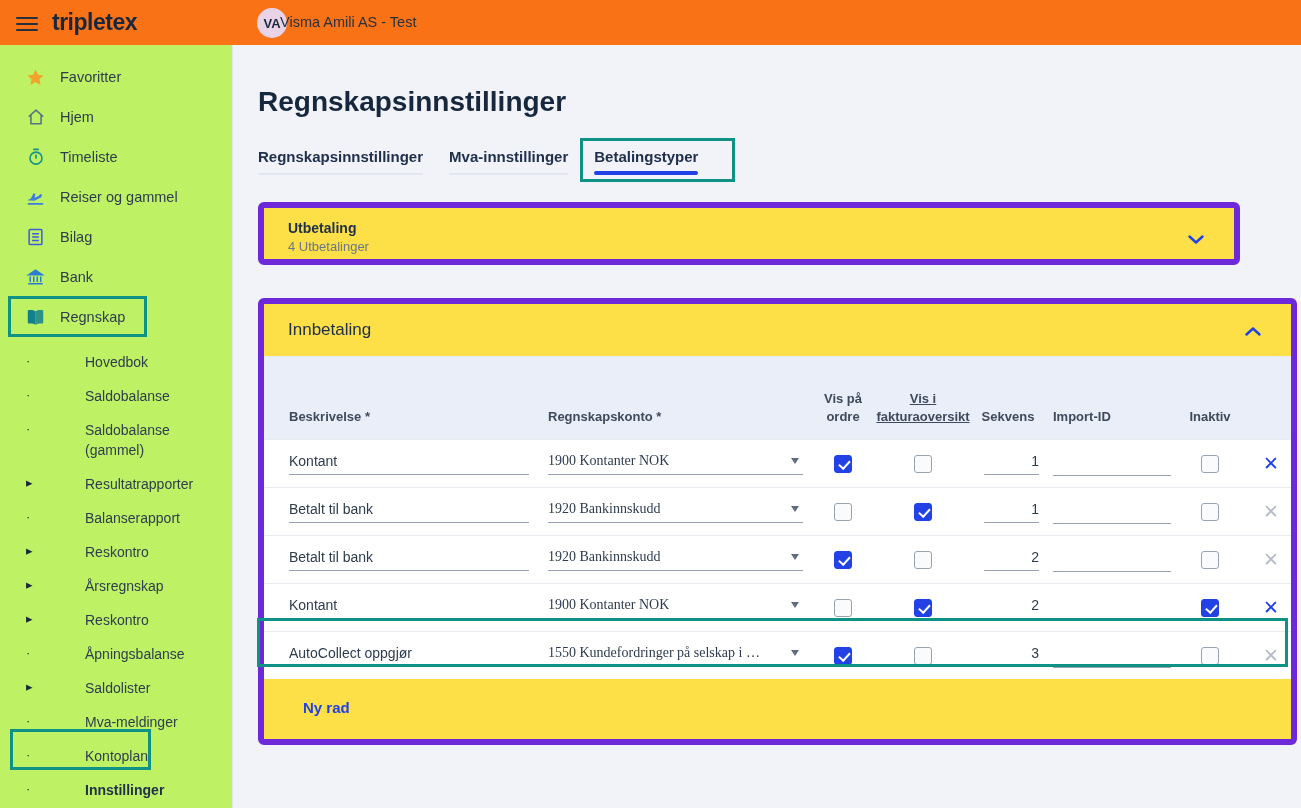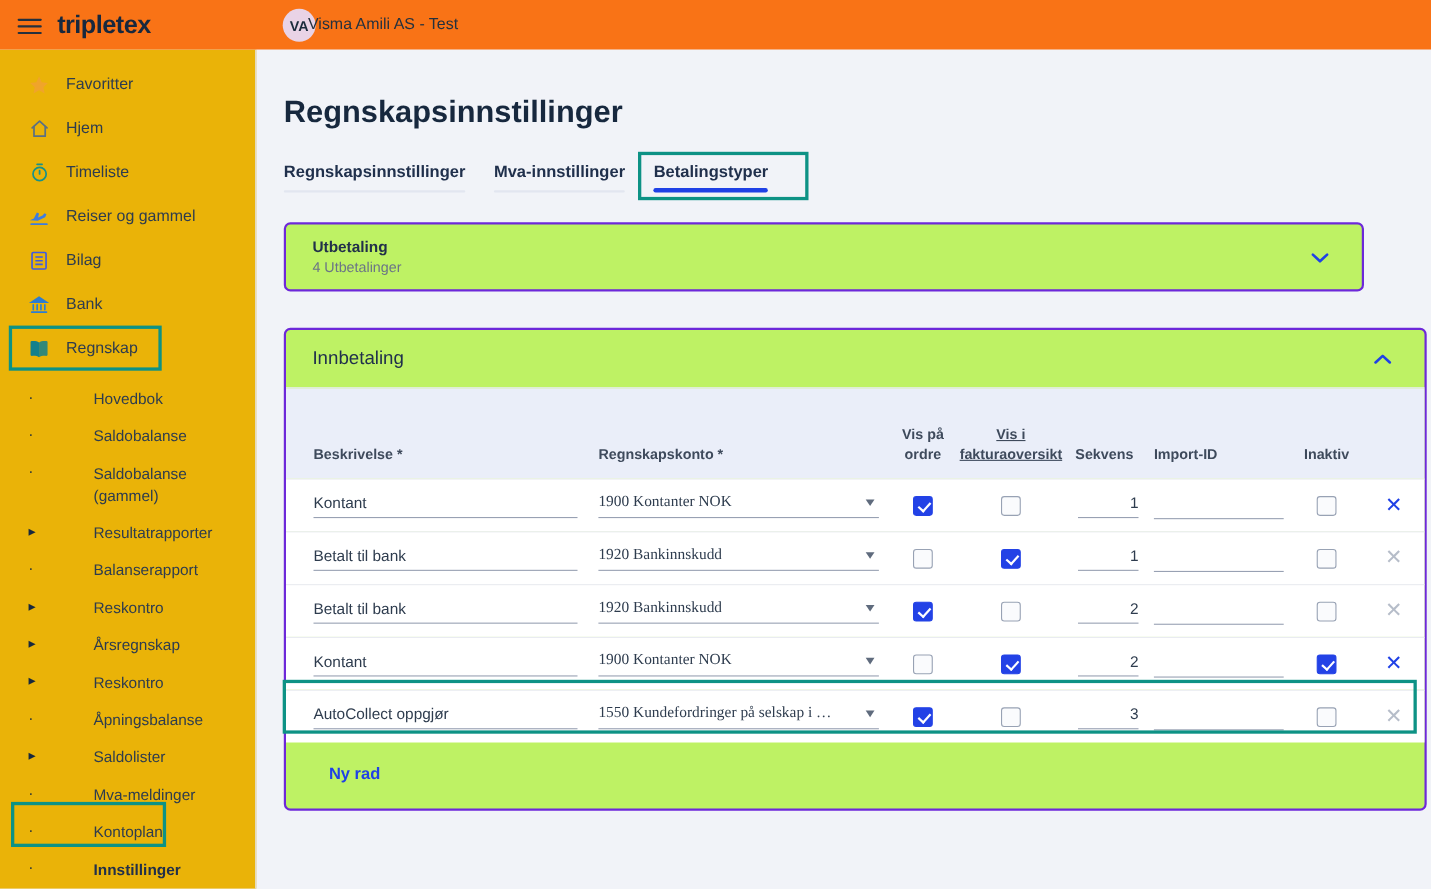--- a/index.html
+++ b/index.html
@@ -8,41 +8,41 @@
 
   
   .topbar { position:absolute; left:0; top:0; width:1301px; height:45px; background:#f97316; z-index:5; }
   .hamburger { position:absolute; left:16px; top:13px; width:22px; height:18px; cursor:pointer; }
   .hamburger span { display:block; height:2.5px; background:#24303e; margin:3.5px 0; border-radius:2px; }
   .logo { position:absolute; left:52px; top:9px; font-size:23px; font-weight:700; letter-spacing:-0.5px; color:#17283e; }
   .avatar { position:absolute; left:257px; top:8px; width:30px; height:30px; border-radius:50%; background:#e9d3e6; color:#1a2b3c; font-size:13px; font-weight:700; display:flex; align-items:center; justify-content:center; }
   .company { position:absolute; left:280px; top:14px; font-size:14.5px; color:#24313f; }
 
   
-  .sidebar { position:absolute; left:0; top:45px; width:233px; bottom:0; background:#eab308; border-right:1px solid #e2e5ec; padding-top:12px; }
+  .sidebar { position:absolute; left:0; top:45px; width:233px; bottom:0; background:#bef264; border-right:1px solid #e2e5ec; padding-top:12px; }
   .nav-item { display:flex; align-items:center; height:40px; padding-left:26px; cursor:pointer; }
   .nav-item .nicon { width:19px; height:19px; display:flex; align-items:center; justify-content:center; }
   .nav-item .nlabel { margin-left:15px; font-size:14.5px; color:#2e3c4e; }
   .subnav { margin-top:8px; }
   .sub-item { display:flex; align-items:flex-start; padding:7px 8px 7px 26px; cursor:pointer; }
   .sub-item .marker { width:27px; font-size:13px; color:#17283e; line-height:18px; flex-shrink:0; }
   .sub-item .slabel { font-size:14px; color:#2e3c4e; line-height:20px; max-width:150px;margin-left:32px; }
   .sub-item.active .slabel { font-weight:700; color:#22304a; }
 
   
   .main { position:absolute; left:234px; top:45px; right:0; bottom:0; background:#f1f3f8; padding-left:24px; }
   .page-title { margin-top:41px; font-size:28px; font-weight:600; color:#17283e; }
 
   .tabs { display:flex; gap:26px; margin-top:30px; }
   .tab { cursor:pointer; padding-bottom:9px; position:relative; }
   .tab .tlabel { font-size:15px; font-weight:700; color:#20304c; }
   .tab::after { content:""; position:absolute; left:0; right:0; bottom:0; height:2px; background:#e2e6f0; border-radius:2px; }
   .tab.active::after { height:4px; background:#1f41e6; }
 
-  .card { background:#bef264; border:2px solid #6d28d9; border-radius:6px; }
+  .card { background:#fde047; border:6px solid #6d28d9; border-radius:6px; }
   .card-utbetaling { width:982px; margin-top:27px; height:63px; position:relative; padding:12px 24px; }
   .card-utbetaling .ctitle { font-size:14px; font-weight:700; color:#22304a; }
   .card-utbetaling .csub { font-size:13px; color:#6b7586; margin-top:3px; }
   .chev { position:absolute; cursor:pointer; }
   .chev-down { right:30px; top:22px; }
   .chev-up { right:30px; top:18px; }
 
   .card-innbetaling { width:1039px; margin-top:33px; }
   .inn-header { height:53px; display:flex; align-items:center; padding-left:24px; position:relative; border-bottom:1px solid #e8ebf2; }
   .inn-header .ititle { font-size:17px; color:#20304c; }

